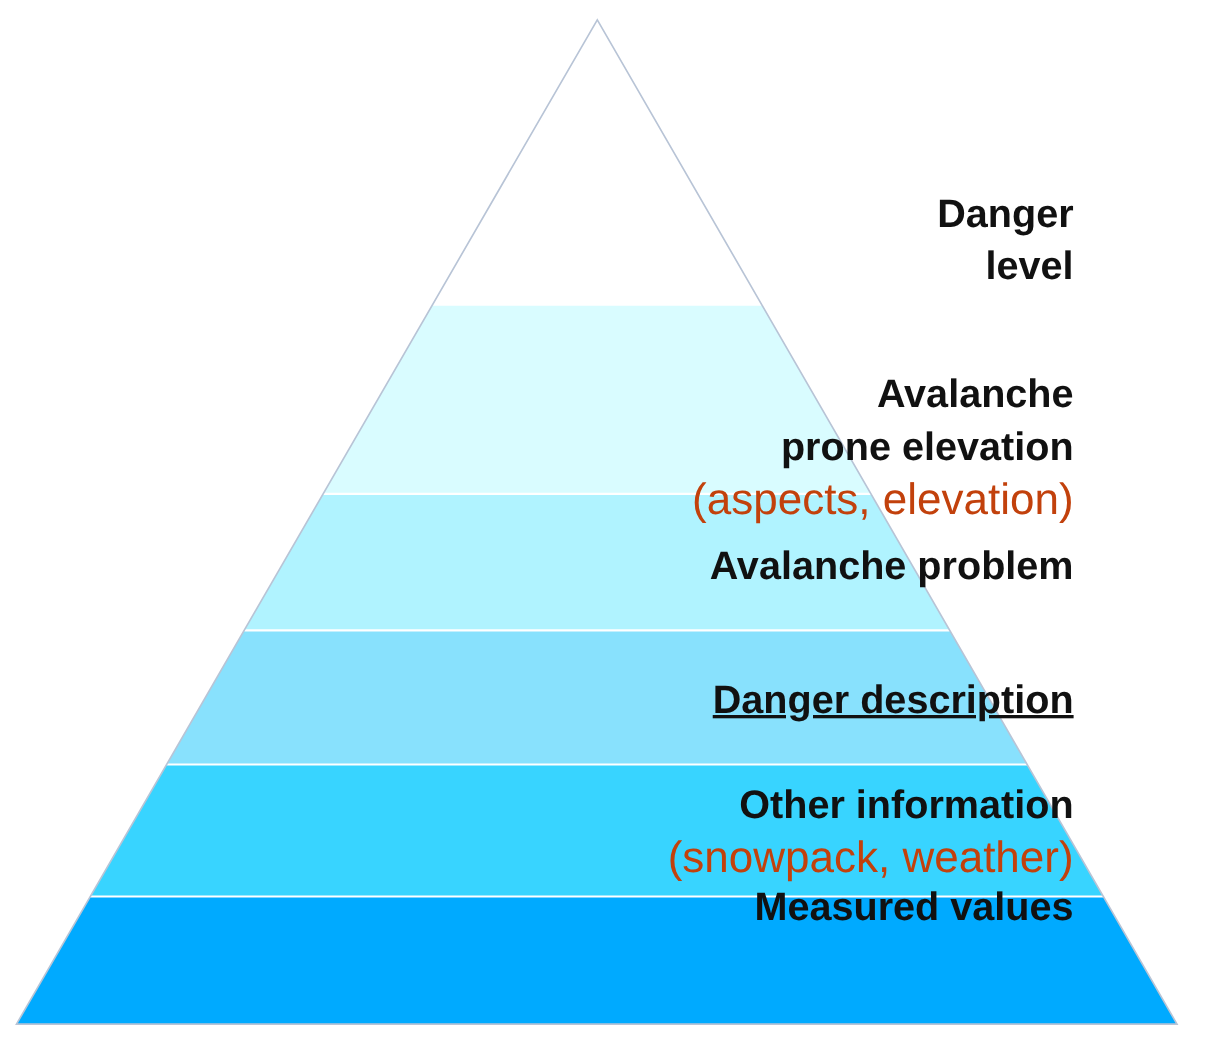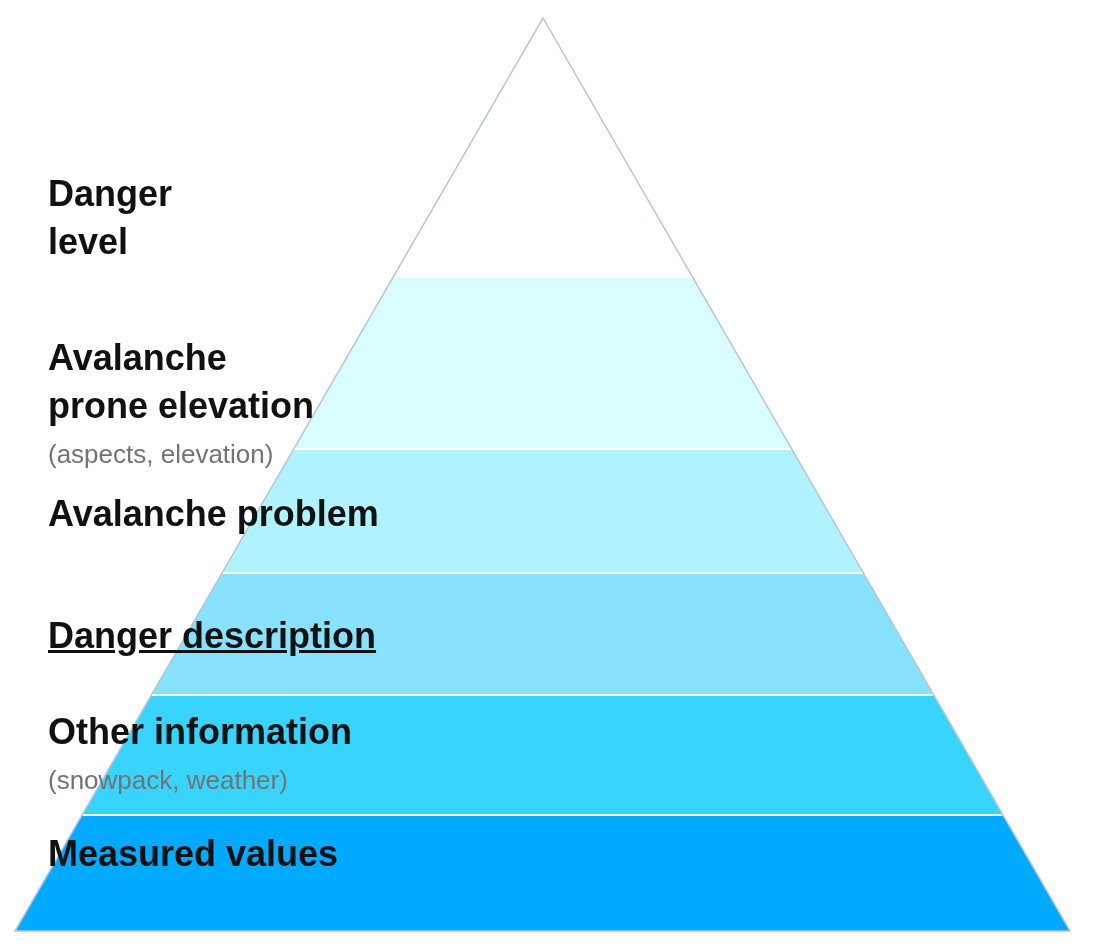--- a/index.html
+++ b/index.html
@@ -1,21 +1,21 @@
 <!DOCTYPE html>
 <html><head>
   <meta charset="utf-8">
   <style>
     html, body { margin: 0; padding: 0; background: #ffffff; }
     body { width: 1095px; height: 951px; position: relative; overflow: hidden;
            font-family: "Liberation Sans", "DejaVu Sans", sans-serif; }
     #pyramid-svg { position: absolute; left: 0; top: 0; }
-    .label { position: absolute; left: 0; width: 976px; text-align: left; color: #111111; padding-left: 48px; }
+    .label { position: absolute; left: 0; width: 976px; text-align: right; color: #111111; }
     .title { font-weight: bold; font-size: 36px; line-height: 48px; display: block; }
-    .sub { font-weight: normal; font-size: 26px; line-height: 48px; display: block; color: #737373; }
+    .sub { font-weight: normal; font-size: 40px; line-height: 48px; display: block; color: #c2410c; }
   </style>
 </head>
 <body>
 
 <svg id="pyramid-svg" width="1095" height="951" viewBox="0 0 1095 951">
     <polygon points="543,18 692.499452354874,277 393.2168674698795,277" fill="#FFFFFF"></polygon>
     <polygon points="393.2168674698795,277 692.499452354874,277 791.7809419496166,449 293.7469879518072,449" fill="#D9FCFF"></polygon>
     <line x1="393.2168674698795" y1="277" x2="692.499452354874" y2="277" stroke="#FFFFFF" stroke-width="2"></line>
     <polygon points="293.7469879518072,449 791.7809419496166,449 863.355969331873,573 222.03614457831327,573" fill="#B0F3FF"></polygon>
     <line x1="293.7469879518072" y1="449" x2="791.7809419496166" y2="449" stroke="#FFFFFF" stroke-width="2"></line>
@@ -45,15 +45,15 @@
 
 <div class="label" style="top:612px;text-decoration:underline;">
   <span class="title">Danger description</span>
 </div>
 
 <div class="label" style="top:708px;">
   <span class="title">Other information</span>
   <span class="sub">(snowpack, weather)</span>
 </div>
 
-<div class="label" style="top:830px;">
+<div class="label" style="top:800px;">
   <span class="title">Measured values</span>
 </div>
 
 </body></html>

